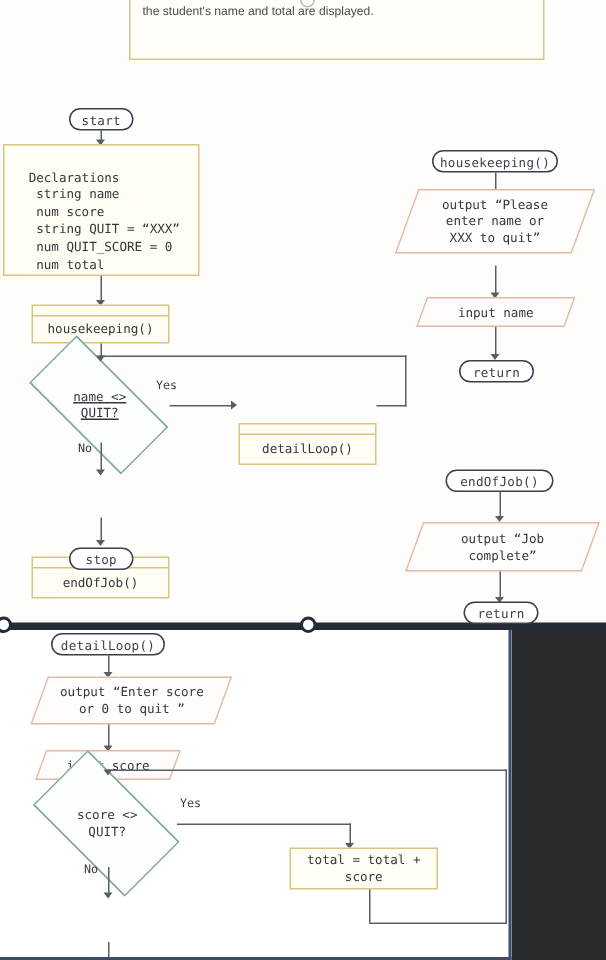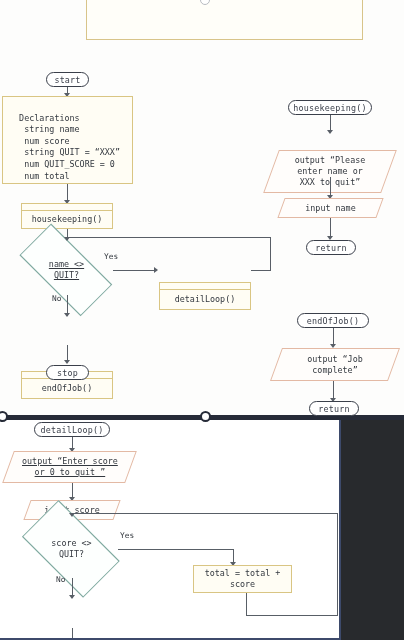--- a/index.html
+++ b/index.html
@@ -213,20 +213,21 @@
     box-sizing: border-box;
     z-index: 5;
   }
 </style>
 </head>
 <body>
 
 <div class="abs" id="top-knob"></div>
 
 <div class="abs" id="comment-box">
+  <div>the student's name and total are displayed.</div>
 </div>
 
 <div class="abs terminal" style="left:46px; top:72px; width:43px; height:15px;">
   <span>start</span>
 </div>
 <div class="vline" style="left:66.5px; top:87px; height:7px;"></div>
 <div class="arrow-down" style="left:63.5px; top:93px;"></div>
 
 <div class="abs declbox" style="left:2px; top:96px; width:131px; height:88px;">
   <span>Declarations
@@ -277,21 +278,21 @@
 <div class="abs terminal" style="left:46px; top:365px; width:43px; height:15px;">
   <span>stop</span>
 </div>
 
 <div class="abs terminal" style="left:288px; top:100px; width:84px; height:15px;">
   <span>housekeeping()</span>
 </div>
 <div class="vline" style="left:330px; top:115px; height:16px;"></div>
 <div class="arrow-down" style="left:327px; top:130px;"></div>
 
-<div class="io" style="left:271px; top:150px; width:118px; height:43px;">
+<div class="io" style="left:271px; top:126px; width:118px; height:43px;">
   <div class="shape"></div>
   <div class="txt"><span>output “Please
 enter name or
 XXX to quit”</span></div>
 </div>
 <div class="vline" style="left:330px; top:177px; height:20px;"></div>
 <div class="arrow-down" style="left:327px; top:195px;"></div>
 
 <div class="io" style="left:281px; top:198px; width:99px; height:20px;">
   <div class="shape"></div>
@@ -331,21 +332,21 @@
 <div class="abs" id="dark-panel"></div>
 
 <div class="abs" id="bottom-pane">
 
   <div class="abs terminal" style="left:34px; top:2px; width:76px; height:15px;">
     <span>detailLoop()</span>
   </div>
   <div class="vline" style="left:71.5px; top:17px; height:12px;"></div>
   <div class="arrow-down" style="left:68.5px; top:28px;"></div>
 
-  <div class="io left" style="left:8px; top:31px; width:123px; height:32px;text-decoration:underline;">
+  <div class="io left" style="left:26px; top:31px; width:123px; height:32px;">
     <div class="shape"></div>
     <div class="txt"><span>output “Enter score
 or 0 to quit ”</span></div>
   </div>
   <div class="vline" style="left:71.5px; top:63px; height:16px;"></div>
   <div class="arrow-down" style="left:68.5px; top:77px;"></div>
 
   <div class="io" style="left:27px; top:80px; width:90px; height:20px;">
     <div class="shape"></div>
     <div class="txt"><span>input score</span></div>

